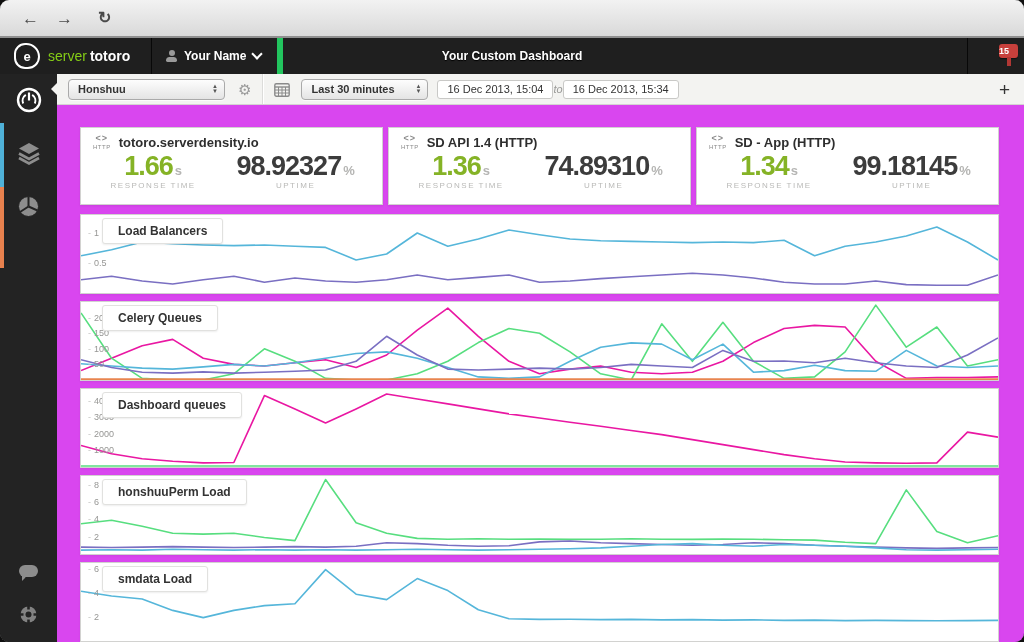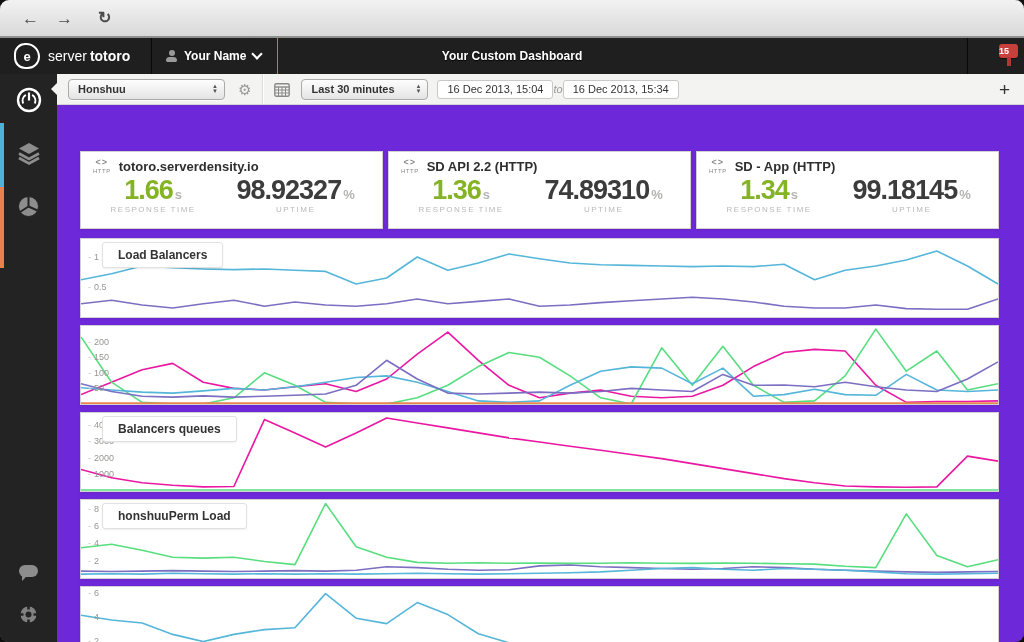--- a/index.html
+++ b/index.html
@@ -11,23 +11,23 @@
                display:flex;align-items:center;padding-left:22px;color:#4a4a4a;}
   .nav-btn{font-size:17px;font-weight:bold;margin-right:17px;cursor:default;line-height:1;}
   .nav-btn.refresh{font-size:16px;margin-left:8px;}
   
   .app-header{height:36px;background:#1f1f1f;position:relative;display:flex;align-items:stretch;}
   .brand{display:flex;align-items:center;gap:8px;width:152px;padding-left:14px;box-sizing:border-box;
          border-right:1px solid #080808;}
   .logo-mark{width:22px;height:22px;border:2px solid #fff;border-radius:50% 62% 55% 50%;
              display:flex;align-items:center;justify-content:center;color:#fff;
              font-size:13px;font-weight:bold;}
-  .brand-server{color:#ffffff;font-size:14px;}
+  .brand-server{color:#84cc16;font-size:14px;}
   .brand-density{color:#fff;font-size:14px;font-weight:bold;margin-left:3px;}
-  .user-menu{display:flex;align-items:center;gap:7px;padding:0 16px 0 14px;border-right:1px solid #22c55e;
+  .user-menu{display:flex;align-items:center;gap:7px;padding:0 16px 0 14px;border-right:6px solid #22c55e;
              color:#fff;font-size:12px;font-weight:bold;}
   .person-icon{width:11px;height:12px;position:relative;display:inline-block;}
   .person-icon::before{content:"";position:absolute;top:0;left:2.5px;width:6px;height:6px;border-radius:50%;background:#9a9a9a;}
   .person-icon::after{content:"";position:absolute;bottom:0;left:0;width:11px;height:5px;border-radius:5px 5px 2px 2px;background:#9a9a9a;}
   .chev{width:6px;height:6px;border-right:2px solid #fff;border-bottom:2px solid #fff;
         transform:rotate(45deg);margin-top:-4px;}
   .header-title{position:absolute;left:0;right:0;top:0;bottom:0;display:flex;align-items:center;justify-content:center;
                 color:#fff;font-size:12px;font-weight:bold;text-shadow:0 1px 1px #000;pointer-events:none;}
   .header-right-divider{position:absolute;right:56px;top:0;bottom:0;width:1px;background:#080808;}
   .alert-flag{position:absolute;right:6px;top:6px;width:19px;height:14px;background:#c8403c;border-radius:3px;
@@ -39,21 +39,21 @@
   .sidebar{width:57px;background:#232323;display:flex;flex-direction:column;justify-content:space-between;
            align-items:center;padding:13px 0 16px;box-sizing:border-box;position:relative;}
   .side-group{display:flex;flex-direction:column;align-items:center;gap:27px;}
   .side-icon{width:26px;height:26px;display:flex;align-items:center;justify-content:center;}
   .chat-bubble{width:19px;height:12px;background:#8d8d8d;border-radius:6px;position:relative;}
   .chat-bubble::after{content:"";position:absolute;left:3px;bottom:-4px;border:3px solid transparent;border-top:5px solid #8d8d8d;border-left:3px solid #8d8d8d;}
   .edge-strip{position:absolute;left:0;width:4px;z-index:6;}
   .strip-blue{top:49px;height:64px;background:#4fb1d8;}
   .strip-orange{top:113px;height:81px;background:#e8814e;}
   
-  .content{flex:1;display:flex;flex-direction:column;background:#6d28d9;min-width:0;gap:24px;}
+  .content{flex:1;display:flex;flex-direction:column;background:#d946ef;min-width:0;}
   .toolbar{height:30px;background:#f3f3f1;border-bottom:1px solid #d4d4d2;display:flex;align-items:center;
            padding:0 14px 0 11px;position:relative;z-index:5;}
   .toolbar::before{content:"";position:absolute;left:-6px;top:50%;margin-top:-6px;
                    border-top:6px solid transparent;border-bottom:6px solid transparent;border-right:6px solid #f3f3f1;}
   .mac-select{display:flex;align-items:center;background:linear-gradient(#fdfdfd,#e4e4e4);
               border:1px solid #aaa;border-radius:4px;height:19px;padding:0 6px 0 9px;
               font-size:11px;font-weight:bold;color:#333;box-shadow:0 1px 0 rgba(255,255,255,.7);}
   .mac-select .lbl{flex:1;}
   .sel-arrows{display:flex;flex-direction:column;align-items:center;font-size:6px;line-height:5px;color:#555;margin-left:9px;}
   .sel-dashboard{width:140px;}
@@ -236,21 +236,21 @@
                 <span class="metric-label">UPTIME</span>
               </div>
             </div>
           </div>
           <div class="stat-card">
             <div class="card-head">
               <span class="http-icon">
                 <span class="brk">&lt;&gt;</span>
                   <span class="htp">HTTP</span>
               </span>
-              <span class="card-title">SD API 2.2 (HTTP)</span>
+              <span class="card-title">SD API 1.4 (HTTP)</span>
             </div>
             <div class="card-body">
               <div class="metric resp">
                 <span class="mv">
                     <span class="metric-value green">1.36</span>
                     <span class="metric-unit">s</span>
                   </span>
                 <span class="metric-label">RESPONSE TIME</span>
               </div>
               <div class="metric up">
@@ -304,49 +304,51 @@
                 <polyline points="0.0,68.6 30.5,56.2 61.1,43.7 91.6,37.4 122.1,56.2 152.7,62.4 183.2,64.0 213.7,60.8 244.3,57.7 274.8,65.5 305.3,53.0 335.9,28.1 366.4,6.2 396.9,34.3 427.5,59.3 458.0,71.8 488.5,67.1 519.1,64.0 549.6,70.2 580.1,71.8 610.7,70.2 641.2,59.3 671.7,40.6 702.3,26.5 732.8,23.4 763.3,25.0 793.9,59.3 824.4,76.4 854.9,75.5 885.5,75.5 916.0,74.9" fill="none" stroke="#e917a2" stroke-width="1.6" stroke-linejoin="round" vector-effect="non-scaling-stroke"></polyline>
                 <polyline points="0.0,10.9 30.5,56.2 61.1,76.4 91.6,78.0 122.1,78.0 152.7,71.8 183.2,46.8 213.7,59.3 244.3,76.4 274.8,78.0 305.3,78.0 335.9,71.8 366.4,59.3 396.9,40.6 427.5,26.5 458.0,31.2 488.5,49.9 519.1,71.8 549.6,78.0 580.1,21.8 610.7,59.3 641.2,20.3 671.7,59.3 702.3,76.4 732.8,74.9 763.3,49.9 793.9,3.1 824.4,45.2 854.9,25.0 885.5,64.0 916.0,57.7" fill="none" stroke="#57de7f" stroke-width="1.6" stroke-linejoin="round" vector-effect="non-scaling-stroke"></polyline>
                 <polyline points="0.0,61.8 30.5,64.0 61.1,66.1 91.6,67.1 122.1,64.9 152.7,62.4 183.2,64.0 213.7,60.8 244.3,56.2 274.8,51.5 305.3,49.9 335.9,56.2 366.4,65.5 396.9,74.9 427.5,76.4 458.0,74.9 488.5,59.3 519.1,45.2 549.6,40.9 580.1,42.1 610.7,57.7 641.2,42.1 671.7,70.2 702.3,68.6 732.8,63.3 763.3,68.6 793.9,69.3 824.4,48.4 854.9,64.0 885.5,65.5 916.0,64.0" fill="none" stroke="#55b6da" stroke-width="1.6" stroke-linejoin="round" vector-effect="non-scaling-stroke"></polyline>
                 <polyline points="0.0,57.7 30.5,65.5 61.1,70.2 91.6,71.1 122.1,69.9 152.7,71.1 183.2,70.2 213.7,69.3 244.3,68.0 274.8,59.3 305.3,34.3 335.9,53.0 366.4,67.1 396.9,68.0 427.5,67.1 458.0,66.1 488.5,67.1 519.1,65.5 549.6,62.4 580.1,64.0 610.7,65.5 641.2,48.4 671.7,59.3 702.3,59.0 732.8,60.8 763.3,56.2 793.9,60.8 824.4,64.0 854.9,65.5 885.5,53.0 916.0,35.9" fill="none" stroke="#7a6fc2" stroke-width="1.6" stroke-linejoin="round" vector-effect="non-scaling-stroke"></polyline>
                 <polyline points="0.0,77.1 30.5,77.1 61.1,77.1 91.6,77.1 122.1,77.1 152.7,77.1 183.2,77.1 213.7,77.1 244.3,77.1 274.8,77.1 305.3,77.1 335.9,77.1 366.4,77.1 396.9,77.1 427.5,77.1 458.0,77.1 488.5,77.1 519.1,77.1 549.6,77.1 580.1,77.1 610.7,77.1 641.2,77.1 671.7,77.1 702.3,77.1 732.8,77.1 763.3,77.1 793.9,77.1 824.4,77.1 854.9,77.1 885.5,77.1 916.0,77.1" fill="none" stroke="#e8854f" stroke-width="1.6" stroke-linejoin="round" vector-effect="non-scaling-stroke"></polyline>
               </svg>
               <div class="ytick" style="top: 11px;"><span class="dash">-</span>200</div>
               <div class="ytick" style="top: 26px;"><span class="dash">-</span>150</div>
               <div class="ytick" style="top: 42px;"><span class="dash">-</span>100</div>
               <div class="ytick" style="top: 57px;"><span class="dash">-</span>50</div>
+              <div class="chart-title">Celery Queues</div>
             </div>
             <div class="panel">
               <svg viewBox="0 0 916 78" preserveAspectRatio="none">
                 <polyline points="0.0,56.4 30.5,64.7 61.1,69.7 91.6,72.2 122.1,73.9 152.7,73.5 183.2,6.6 213.7,19.9 244.3,34.0 274.8,19.9 305.3,5.0 335.9,10.0 366.4,14.9 396.9,19.9 427.5,24.9 458.0,29.0 488.5,33.2 519.1,37.3 549.6,41.5 580.1,45.6 610.7,50.6 641.2,55.6 671.7,60.6 702.3,65.6 732.8,69.7 763.3,73.0 793.9,73.9 824.4,74.2 854.9,73.9 885.5,43.1 916.0,48.1" fill="none" stroke="#e917a2" stroke-width="1.6" stroke-linejoin="round" vector-effect="non-scaling-stroke"></polyline>
                 <polyline points="0.0,77.0 30.5,77.0 61.1,77.0 91.6,77.0 122.1,77.0 152.7,77.0 183.2,77.0 213.7,77.0 244.3,77.0 274.8,77.0 305.3,77.0 335.9,77.0 366.4,77.0 396.9,77.0 427.5,77.0 458.0,77.0 488.5,77.0 519.1,77.0 549.6,77.0 580.1,77.0 610.7,77.0 641.2,77.0 671.7,77.0 702.3,77.0 732.8,77.0 763.3,77.0 793.9,77.0 824.4,77.0 854.9,77.0 885.5,77.0 916.0,77.0" fill="none" stroke="#57de7f" stroke-width="1.6" stroke-linejoin="round" vector-effect="non-scaling-stroke"></polyline>
               </svg>
               <div class="ytick" style="top: 7px;"><span class="dash">-</span>4000</div>
               <div class="ytick" style="top: 23px;"><span class="dash">-</span>3000</div>
               <div class="ytick" style="top: 40px;"><span class="dash">-</span>2000</div>
               <div class="ytick" style="top: 56px;"><span class="dash">-</span>1000</div>
-              <div class="chart-title">Balancers queues</div>
+              <div class="chart-title">Dashboard queues</div>
             </div>
             <div class="panel">
               <svg viewBox="0 0 916 78" preserveAspectRatio="none">
                 <polyline points="0.0,47.7 30.5,44.2 61.1,50.3 91.6,57.2 122.1,58.1 152.7,57.2 183.2,61.5 213.7,64.6 244.3,3.5 274.8,46.8 305.3,57.2 335.9,62.4 366.4,63.3 396.9,62.8 427.5,63.3 458.0,63.1 488.5,63.4 519.1,63.3 549.6,62.8 580.1,63.3 610.7,63.4 641.2,63.1 671.7,63.3 702.3,63.7 732.8,64.1 763.3,66.3 793.9,67.6 824.4,13.9 854.9,55.5 885.5,66.7 916.0,59.8" fill="none" stroke="#57de7f" stroke-width="1.6" stroke-linejoin="round" vector-effect="non-scaling-stroke"></polyline>
                 <polyline points="0.0,71.1 30.5,71.5 61.1,71.1 91.6,70.6 122.1,71.1 152.7,71.5 183.2,71.1 213.7,70.6 244.3,71.1 274.8,70.2 305.3,66.7 335.9,67.6 366.4,69.3 396.9,70.2 427.5,69.8 458.0,65.9 488.5,65.0 519.1,66.7 549.6,67.6 580.1,68.5 610.7,69.3 641.2,68.5 671.7,66.7 702.3,67.6 732.8,69.3 763.3,70.2 793.9,71.1 824.4,71.9 854.9,72.4 885.5,71.9 916.0,71.5" fill="none" stroke="#7a6fc2" stroke-width="1.6" stroke-linejoin="round" vector-effect="non-scaling-stroke"></polyline>
                 <polyline points="0.0,74.1 30.5,73.7 61.1,74.1 91.6,73.2 122.1,73.7 152.7,74.1 183.2,73.7 213.7,74.1 244.3,73.7 274.8,74.1 305.3,73.7 335.9,73.2 366.4,73.7 396.9,74.1 427.5,73.7 458.0,73.2 488.5,72.8 519.1,71.9 549.6,70.2 580.1,68.5 610.7,67.6 641.2,69.3 671.7,70.2 702.3,68.5 732.8,69.3 763.3,70.2 793.9,71.9 824.4,73.7 854.9,74.1 885.5,73.7 916.0,73.2" fill="none" stroke="#55b6da" stroke-width="1.6" stroke-linejoin="round" vector-effect="non-scaling-stroke"></polyline>
               </svg>
               <div class="ytick" style="top: 4px;"><span class="dash">-</span>8</div>
               <div class="ytick" style="top: 21px;"><span class="dash">-</span>6</div>
               <div class="ytick" style="top: 38px;"><span class="dash">-</span>4</div>
               <div class="ytick" style="top: 56px;"><span class="dash">-</span>2</div>
               <div class="chart-title">honshuuPerm Load</div>
             </div>
             <div class="panel">
               <svg viewBox="0 0 916 78" preserveAspectRatio="none">
                 <polyline points="0.0,28.2 30.5,33.0 61.1,36.0 91.6,47.4 122.1,54.6 152.7,47.4 183.2,42.6 213.7,40.8 244.3,6.6 274.8,31.2 305.3,36.6 335.9,15.6 366.4,27.6 396.9,46.8 427.5,55.8 458.0,56.4 488.5,56.2 519.1,56.6 549.6,56.4 580.1,56.9 610.7,56.6 641.2,57.1 671.7,56.9 702.3,57.4 732.8,57.1 763.3,57.6 793.9,57.4 824.4,57.6 854.9,57.8 885.5,57.6 916.0,57.4" fill="none" stroke="#55b6da" stroke-width="1.6" stroke-linejoin="round" vector-effect="non-scaling-stroke"></polyline>
               </svg>
               <div class="ytick" style="top: 1px;"><span class="dash">-</span>6</div>
               <div class="ytick" style="top: 25px;"><span class="dash">-</span>4</div>
               <div class="ytick" style="top: 49px;"><span class="dash">-</span>2</div>
+              <div class="chart-title">smdata Load</div>
             </div>
           </div>
       </div>
     </div>
   </div>
 </div>
 
 </body></html>

